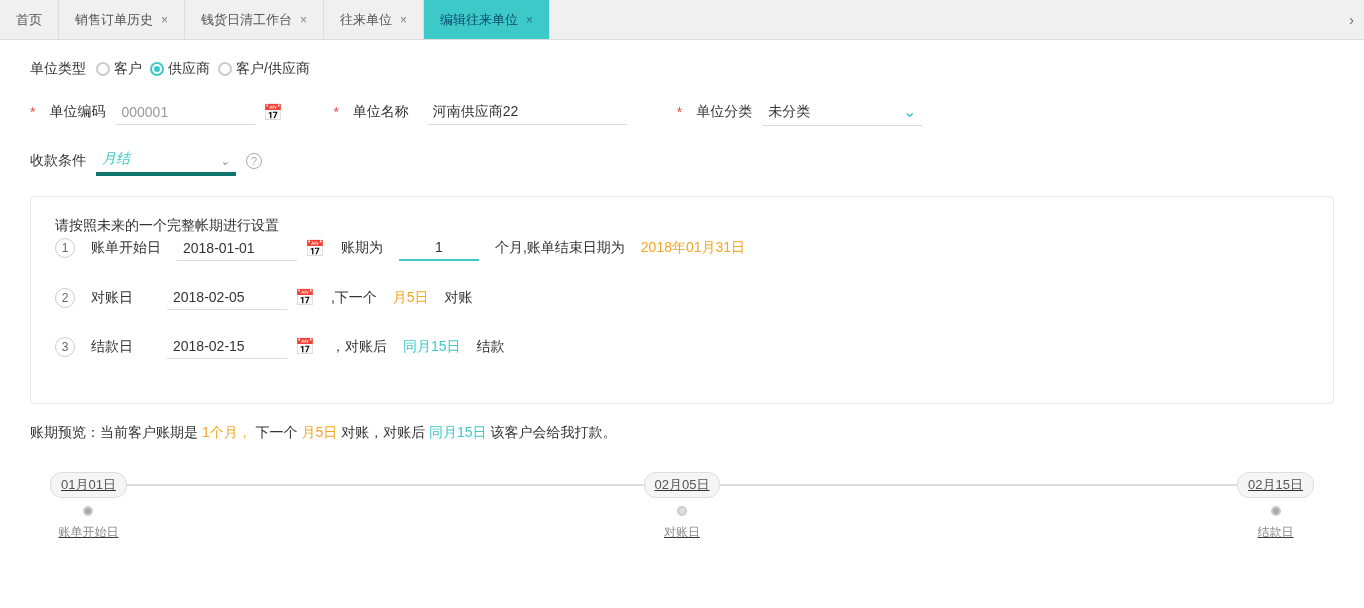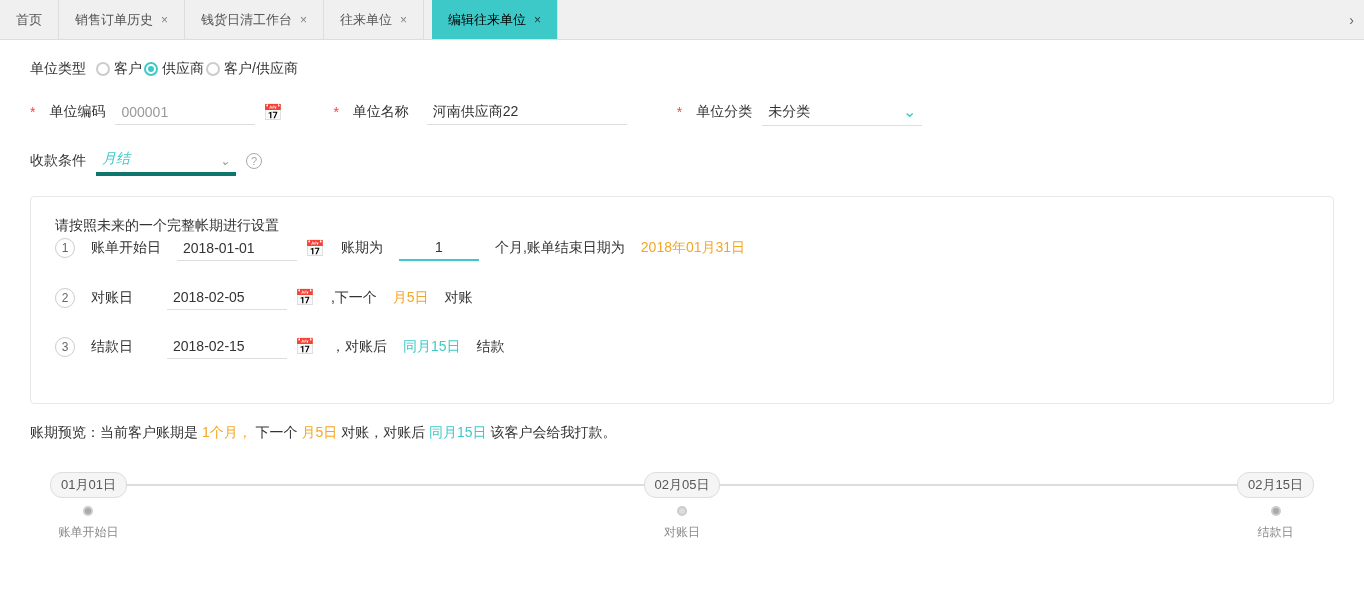--- a/index.html
+++ b/index.html
@@ -21,22 +21,21 @@
       cursor: pointer;
       font-size: 13px;
       color: #555;
       border-right: 1px solid #ddd;
       gap: 8px;
       white-space: nowrap;
       background: #f0f0f0;
     }
     .tab.active {
       background: #3ec9c9;
-      color: #000000;
-      margin-left: 8px;
+      color: #0c4a6e;
     }
     .tab .close-icon {
       font-size: 12px;
       opacity: 0.7;
     }
     .tab-more {
       display: flex;
       align-items: center;
       padding: 0 10px;
       cursor: pointer;
@@ -66,21 +65,21 @@
 
     .required-star {
       color: #f04848;
       margin-right: 4px;
     }
 
     
     .radio-group {
       display: flex;
       align-items: center;
-      gap: 2px;
+      gap: 8px;
     }
     .radio-item {
       display: flex;
       align-items: center;
       gap: 4px;
       cursor: pointer;
     }
     .radio-circle {
       width: 14px;
       height: 14px;
@@ -272,20 +271,21 @@
       justify-content: space-between;
       width: 100%;
       position: relative;
       z-index: 1;
     }
     .timeline-point {
       display: flex;
       flex-direction: column;
       align-items: center;
       gap: 8px;
+      text-decoration: underline;
     }
     .timeline-dot {
       width: 10px;
       height: 10px;
       border-radius: 50%;
       background: #ddd;
       border: 2px solid #ccc;
     }
     .timeline-dot.start-dot {
       background: #aaa;

